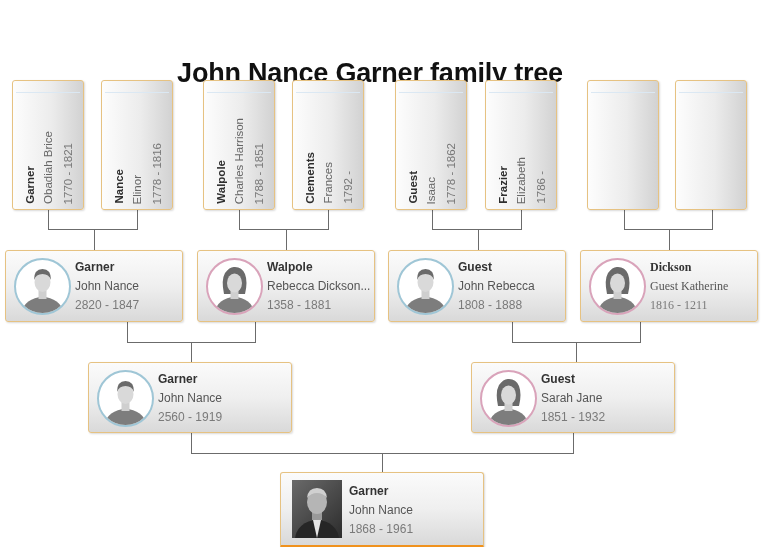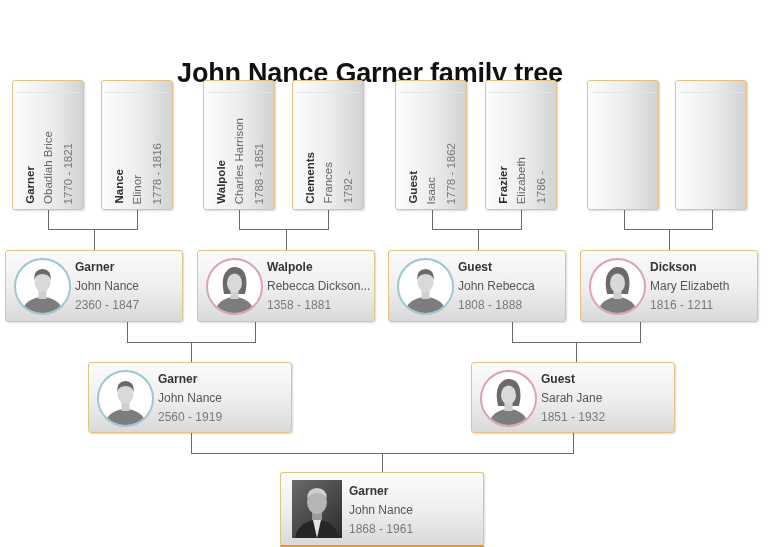--- a/index.html
+++ b/index.html
@@ -138,21 +138,21 @@
   <div class="avatar">
     <svg width="53" height="53" viewBox="0 0 53 53">
         <ellipse cx="26.5" cy="52" rx="20" ry="15" fill="#7d7d7d"></ellipse>
         <rect x="22.5" y="30" width="8" height="9" fill="#cfcfcf"></rect>
         <ellipse cx="26.5" cy="22" rx="8" ry="10" fill="#d9d9d9"></ellipse>
         <path d="M18 20 Q18 9 26.5 9 Q35 9 35 20 Q33 14 26.5 14 Q20 14 18 20Z" fill="#6a6a6a"></path>
       </svg>
   </div>
   <div class="t s">Garner</div>
   <div class="t g">John Nance</div>
-  <div class="t d">2360 - 1847</div>
+  <div class="t d">2820 - 1847</div>
 </div>
 <div class="card r2" style="left:197px;">
   <div class="avatar f">
     <svg width="53" height="53" viewBox="0 0 53 53">
         <path d="M16 34 Q13 20 17 13 Q22 6 27 7 Q34 7 37 14 Q40 22 37 34Z" fill="#6a6a6a"></path>
         <ellipse cx="26.5" cy="52" rx="19" ry="15" fill="#7d7d7d"></ellipse>
         <rect x="22.5" y="30" width="8" height="9" fill="#cfcfcf"></rect>
         <ellipse cx="26.5" cy="23" rx="7.5" ry="9.5" fill="#d9d9d9"></ellipse>
       </svg>
   </div>
@@ -166,31 +166,31 @@
         <ellipse cx="26.5" cy="52" rx="20" ry="15" fill="#7d7d7d"></ellipse>
         <rect x="22.5" y="30" width="8" height="9" fill="#cfcfcf"></rect>
         <ellipse cx="26.5" cy="22" rx="8" ry="10" fill="#d9d9d9"></ellipse>
         <path d="M18 20 Q18 9 26.5 9 Q35 9 35 20 Q33 14 26.5 14 Q20 14 18 20Z" fill="#6a6a6a"></path>
       </svg>
   </div>
   <div class="t s">Guest</div>
   <div class="t g">John Rebecca</div>
   <div class="t d">1808 - 1888</div>
 </div>
-<div class="card r2" style="left:580px;">
+<div class="card r2" style="left:580px;font-family:Liberation Serif, serif;">
   <div class="avatar f">
     <svg width="53" height="53" viewBox="0 0 53 53">
         <path d="M16 34 Q13 20 17 13 Q22 6 27 7 Q34 7 37 14 Q40 22 37 34Z" fill="#6a6a6a"></path>
         <ellipse cx="26.5" cy="52" rx="19" ry="15" fill="#7d7d7d"></ellipse>
         <rect x="22.5" y="30" width="8" height="9" fill="#cfcfcf"></rect>
         <ellipse cx="26.5" cy="23" rx="7.5" ry="9.5" fill="#d9d9d9"></ellipse>
       </svg>
   </div>
   <div class="t s">Dickson</div>
-  <div class="t g">Mary Elizabeth</div>
+  <div class="t g">Guest Katherine</div>
   <div class="t d">1816 - 1211</div>
 </div>
 
 <div class="card r3" style="left:88px;">
   <div class="avatar">
     <svg width="53" height="53" viewBox="0 0 53 53">
         <ellipse cx="26.5" cy="52" rx="20" ry="15" fill="#7d7d7d"></ellipse>
         <rect x="22.5" y="30" width="8" height="9" fill="#cfcfcf"></rect>
         <ellipse cx="26.5" cy="22" rx="8" ry="10" fill="#d9d9d9"></ellipse>
         <path d="M18 20 Q18 9 26.5 9 Q35 9 35 20 Q33 14 26.5 14 Q20 14 18 20Z" fill="#6a6a6a"></path>

